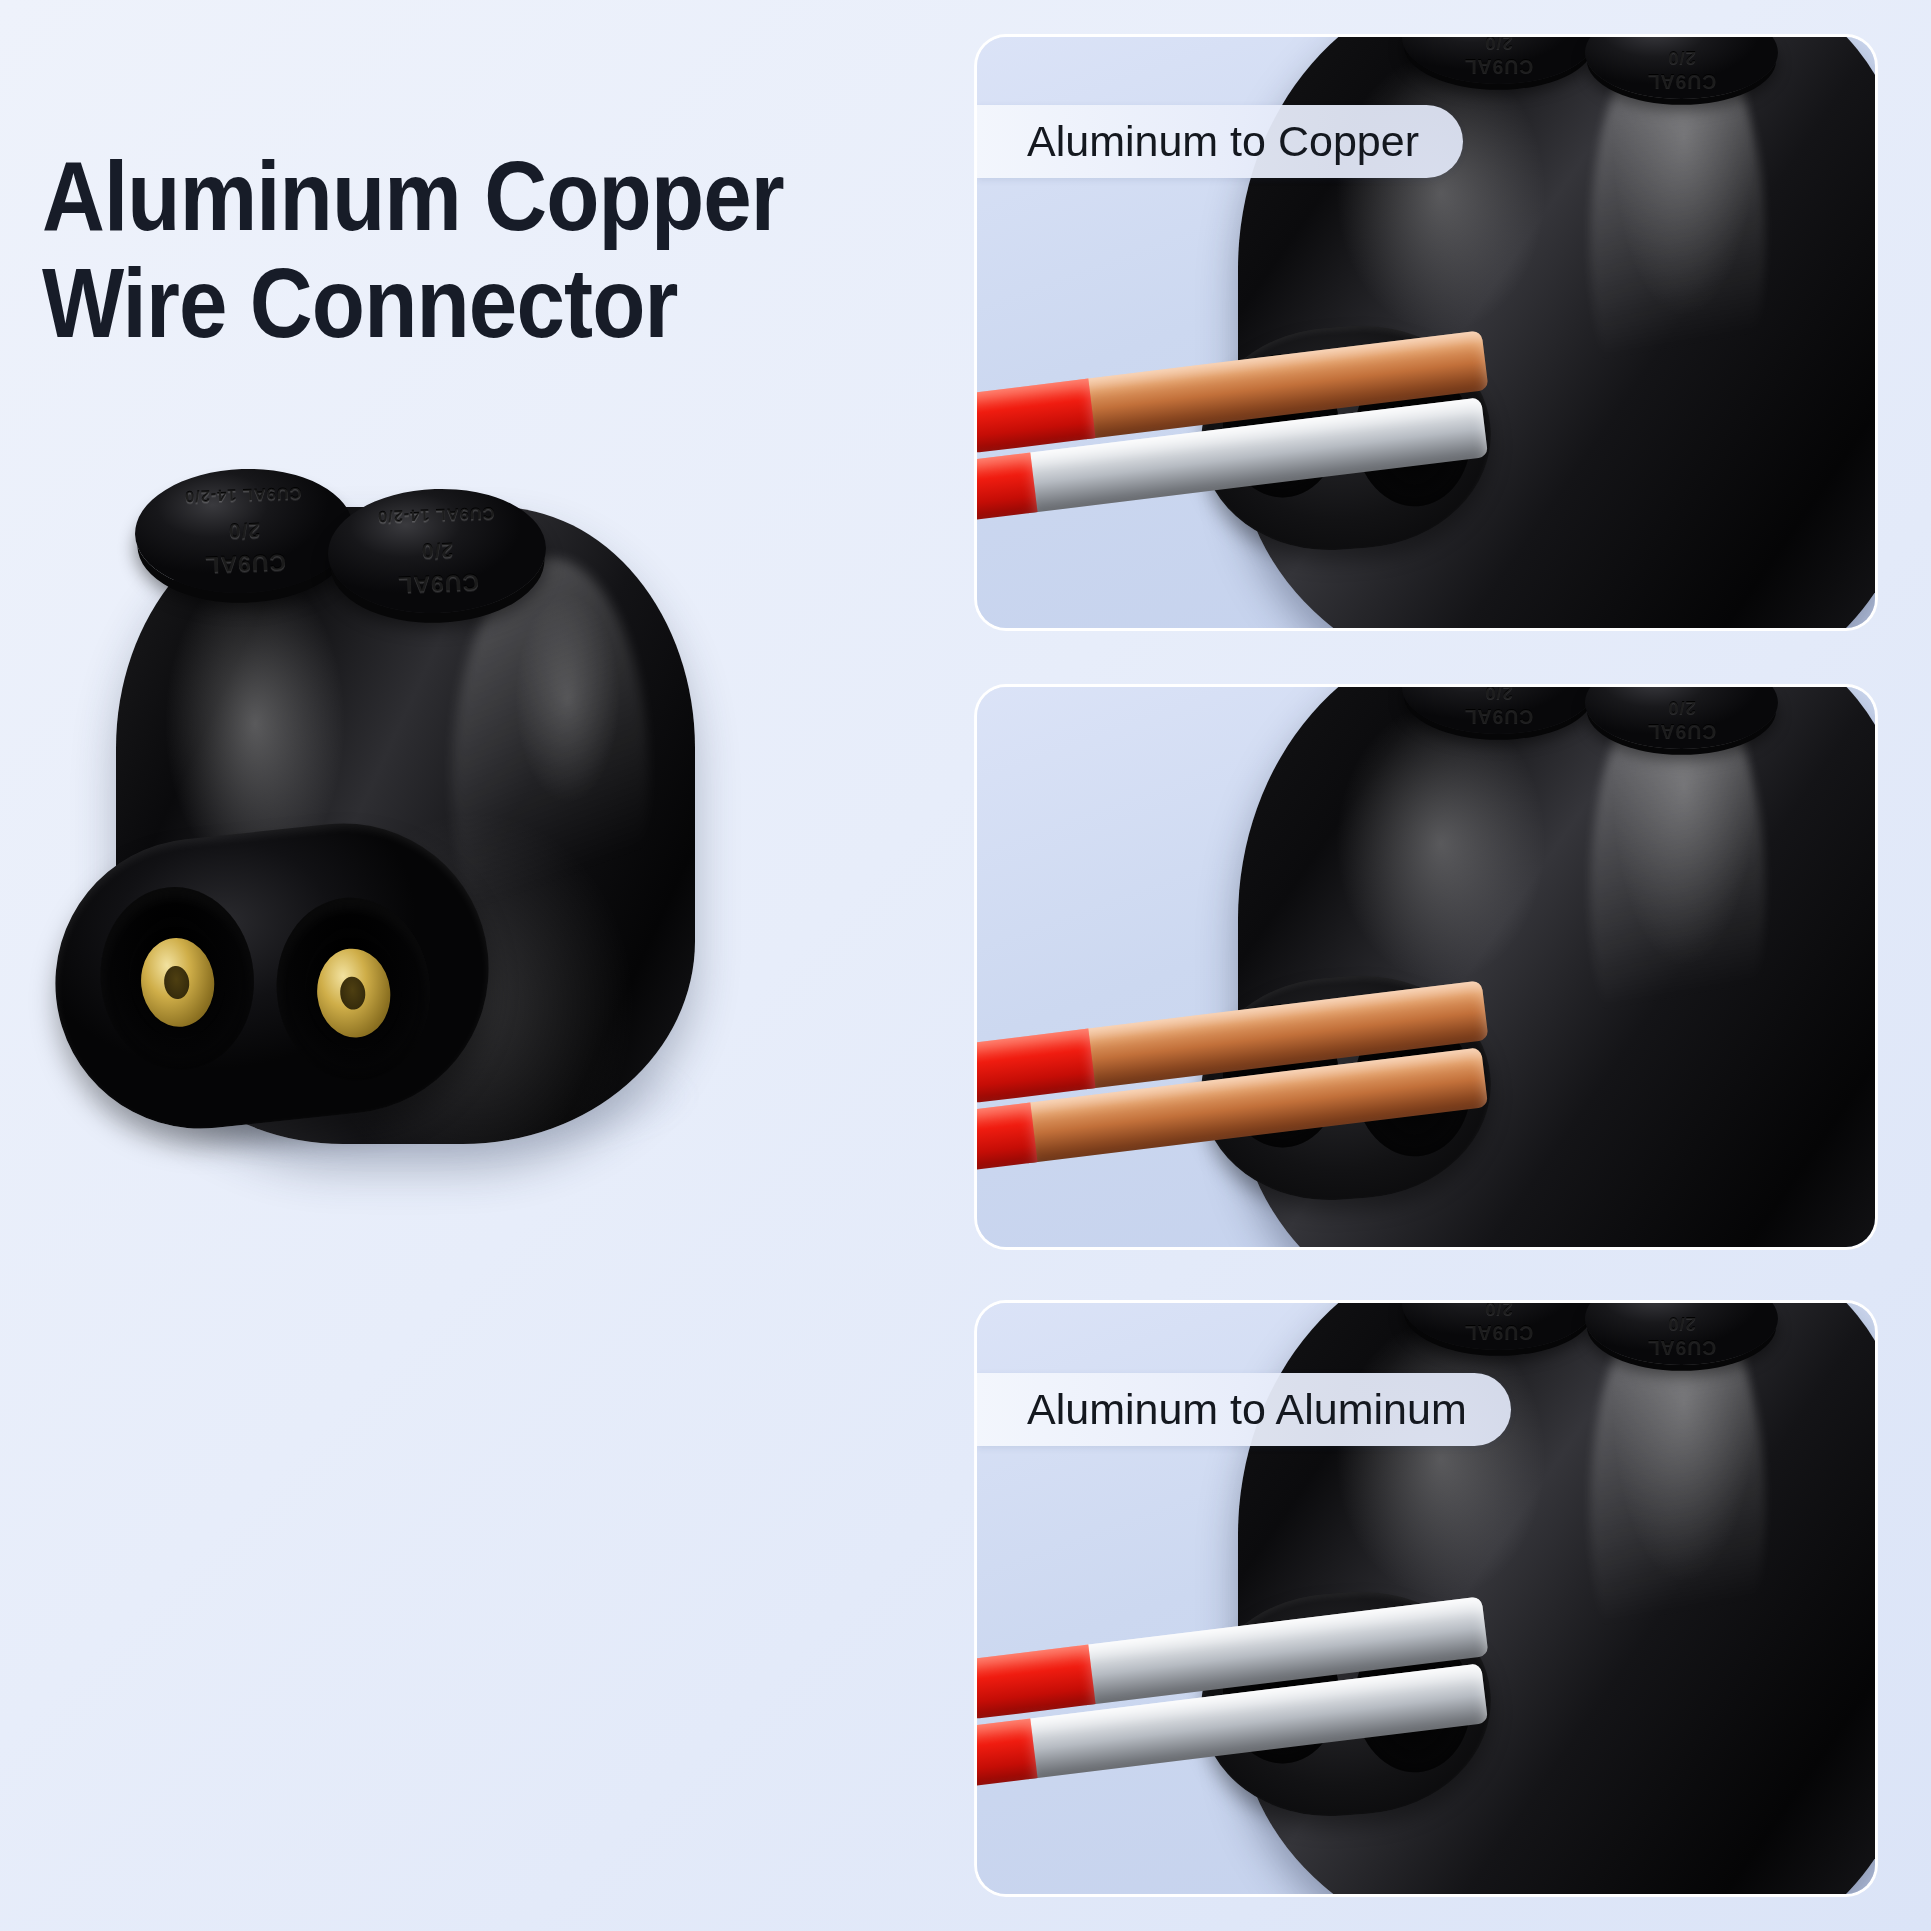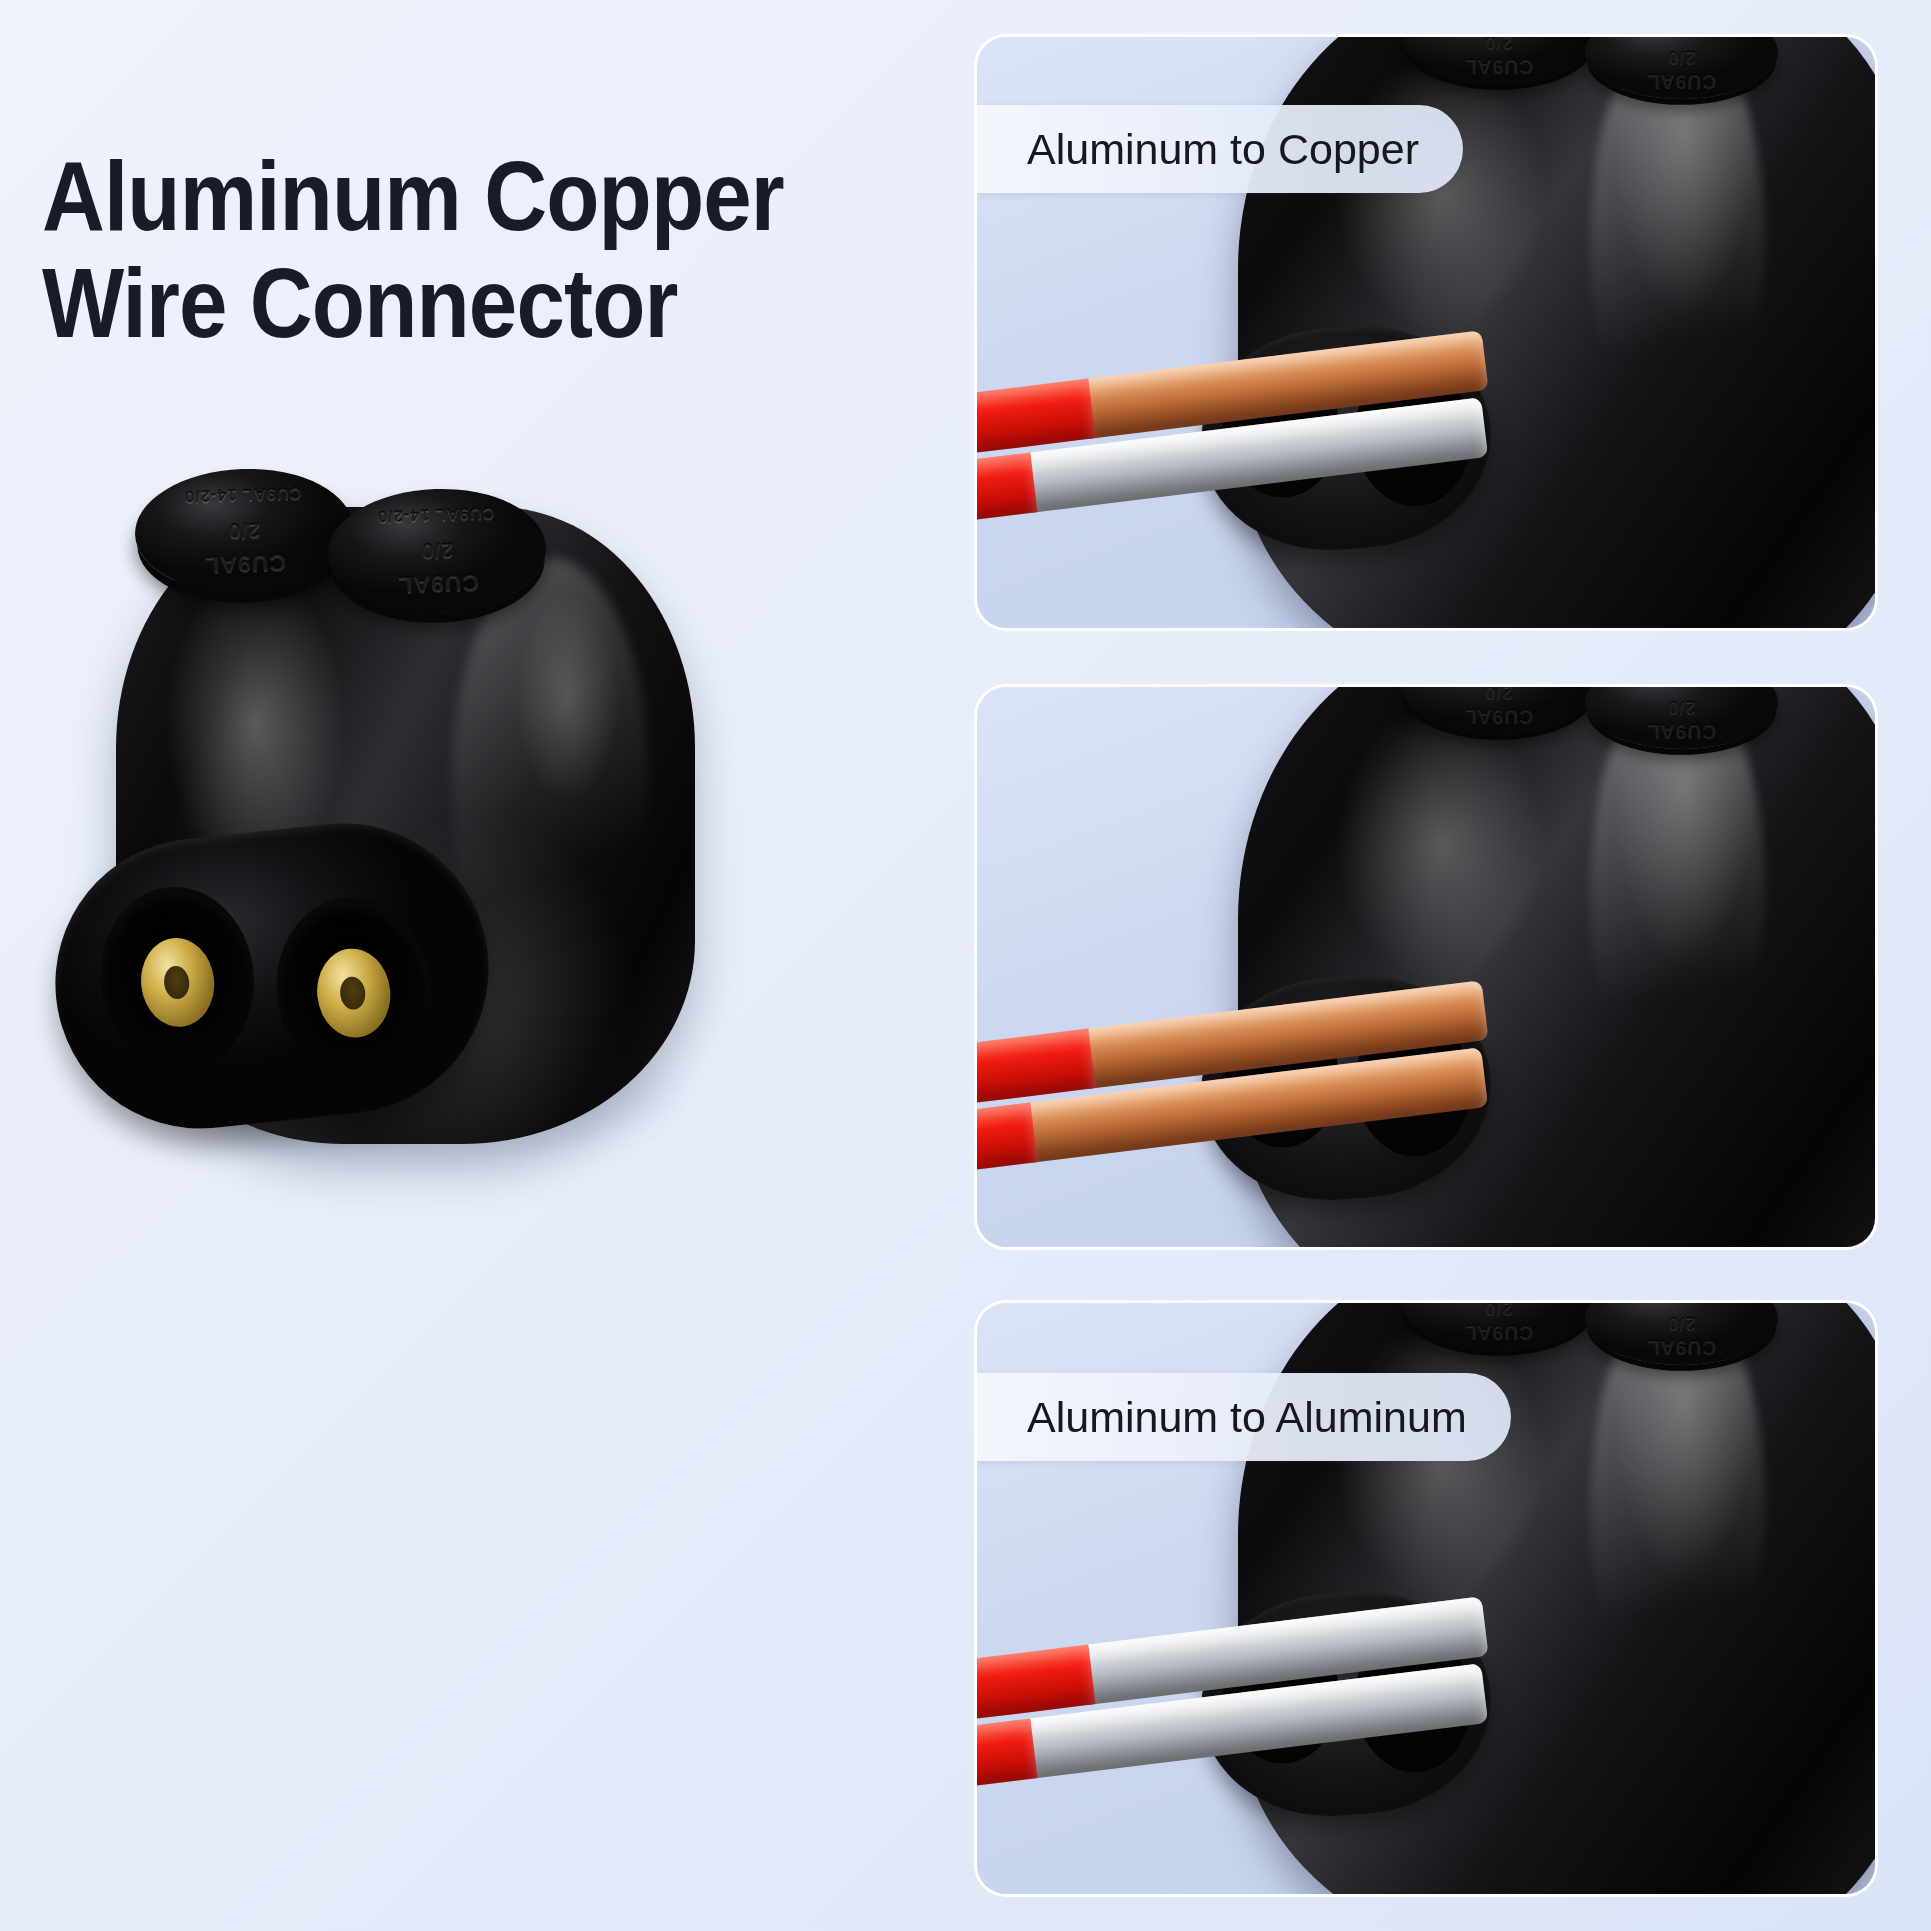--- a/index.html
+++ b/index.html
@@ -126,21 +126,21 @@
     overflow:hidden;
     background:linear-gradient(160deg,#dbe3f7 0%,#ccd8f0 40%,#c3d0ec 100%);
     box-shadow:0 0 0 2.9px #ffffff;
   }
   .card-1{ top:37px;  height:591px; }
   .card-2{ top:687px; height:560px; }
   .card-3{ top:1303px;height:591px; }
 
   
   .pill{
-    position:absolute; left:0; height:88px;
+    position:absolute; left:0; height:73px;
     display:flex; align-items:center;
     padding-left:50px; padding-right:44px;
     border-top-right-radius:46px; border-bottom-right-radius:46px;
     background:linear-gradient(90deg, rgba(244,247,253,.96) 0%, rgba(231,236,250,.94) 60%, rgba(226,232,249,.92) 100%);
     box-shadow:0 1.9px 6.8px rgba(40,60,110,.10);
     z-index:5;
   }
   .pill-label{
     font-size:43px; color:#14181f; white-space:nowrap;
   }

